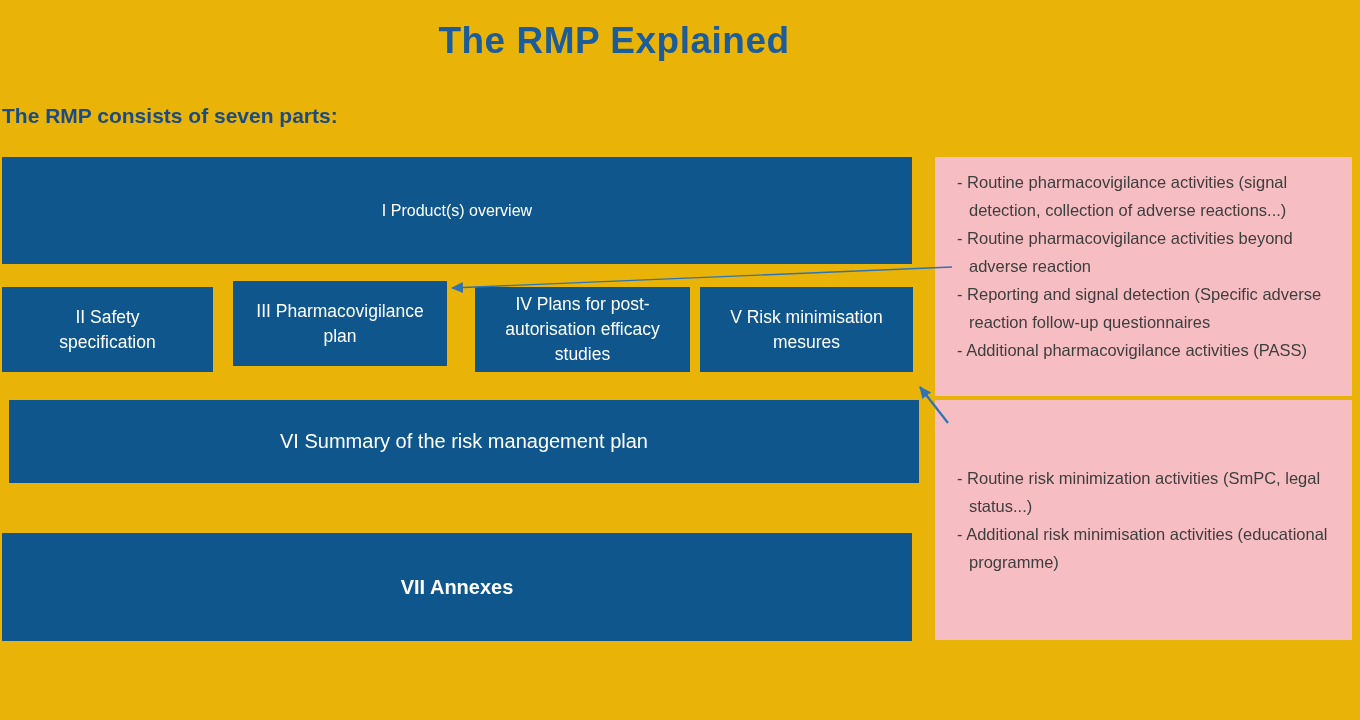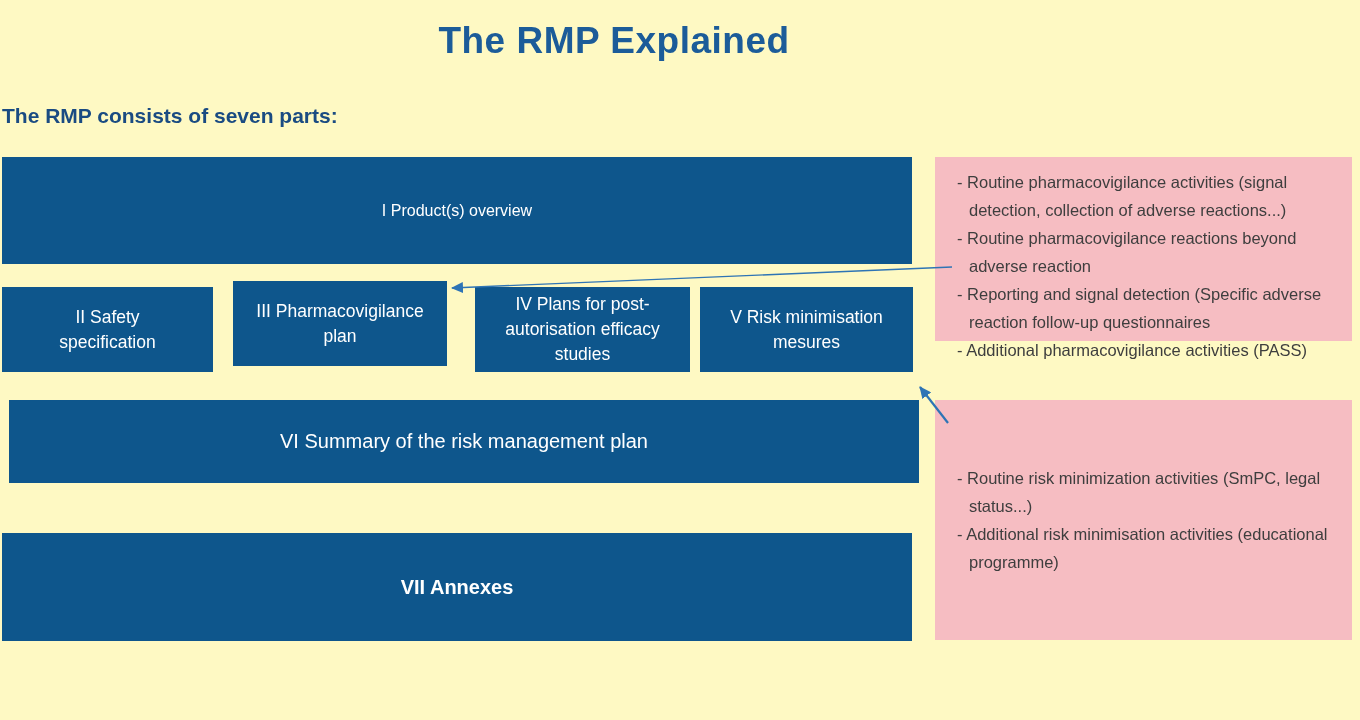--- a/index.html
+++ b/index.html
@@ -1,20 +1,20 @@
 <!DOCTYPE html>
 <html><head>
 <meta charset="utf-8">
 <style>
   html, body { margin: 0; padding: 0; background: #ffffff; }
   .canvas {
     position: relative;
     width: 1360px;
     height: 720px;
-    background: #fef9c3;
+    background: #eab308;
     font-family: "Liberation Sans", sans-serif;
     overflow: hidden;
   }
   .title {
     position: absolute;
     top: 20px;
     left: 0;
     width: 1228px;
     text-align: center;
     font-size: 37px;
@@ -48,21 +48,21 @@
   .b6 { left: 9px;   top: 400px; width: 910px; height: 83px; font-size: 20px; }
   .b7 { left: 2px;   top: 533px; width: 910px; height: 108px; font-size: 20px; font-weight: bold; }
   .pink {
     position: absolute;
     background: #F6BDC2;
     color: #3E3E3E;
     font-size: 16.5px;
     line-height: 28px;
     box-sizing: border-box;
   }
-  .pk1 { left: 935px; top: 157px; width: 417px; height: 184px; padding: 11px 14px 0 22px; }
+  .pk1 { left: 935px; top: 157px; width: 417px; height: 239px; padding: 11px 14px 0 22px; }
   .pk2 {
     left: 935px; top: 400px; width: 417px; height: 240px;
     padding: 0 14px 0 22px;
     display: flex; flex-direction: column; justify-content: center;
   }
   .note-item { padding-left: 12px; text-indent: -12px; }
   .note-item::before { content: "- "; }
   svg.arrows { position: absolute; left: 0; top: 0; pointer-events: none; }
 </style>
 </head>
@@ -97,21 +97,21 @@
   <div class="bbox b6">
     <span>VI Summary of the risk management plan</span>
   </div>
 
   <div class="bbox b7">
     <span>VII Annexes</span>
   </div>
 
   <div class="pink pk1">
     <div class="note-item">Routine pharmacovigilance activities (signal detection, collection of adverse reactions...)</div>
-    <div class="note-item">Routine pharmacovigilance reactions beyond adverse reaction</div>
+    <div class="note-item">Routine pharmacovigilance activities beyond adverse reaction</div>
     <div class="note-item">Reporting and signal detection (Specific adverse reaction follow-up questionnaires</div>
     <div class="note-item">Additional pharmacovigilance activities (PASS)</div>
   </div>
 
   <div class="pink pk2">
     <div class="note-item">Routine risk minimization activities (SmPC, legal status...)</div>
     <div class="note-item">Additional risk minimisation activities (educational programme)</div>
   </div>
 
   <svg class="arrows" width="1360" height="720" viewBox="0 0 1360 720">

